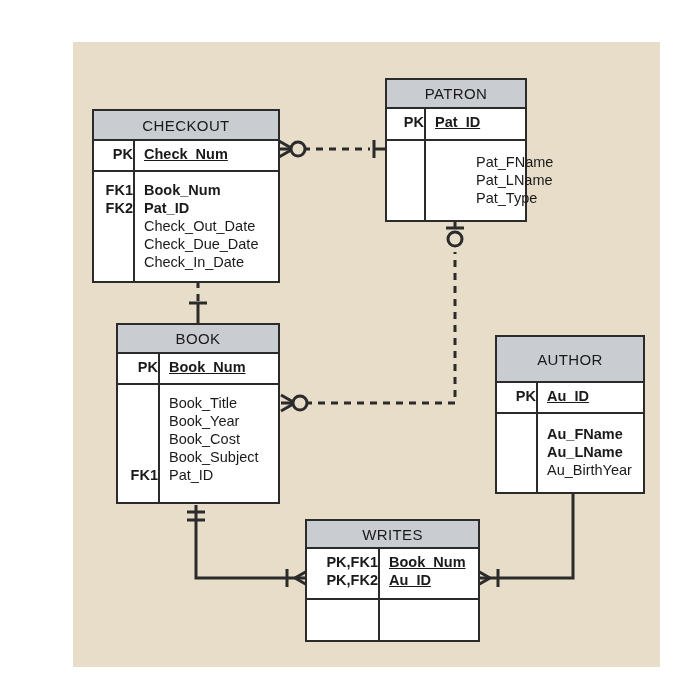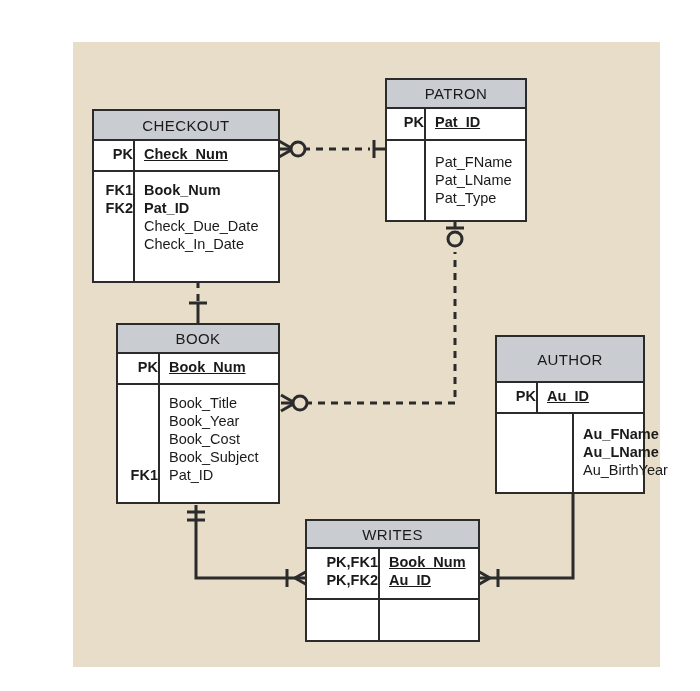--- a/index.html
+++ b/index.html
@@ -193,39 +193,40 @@
       </div>
     </div>
     <div class="entity-section" style="height:109px;">
       <div class="col-key" style="width:41px; padding-top:9px;">
         <div class="key-line">FK1</div>
         <div class="key-line">FK2</div>
       </div>
       <div class="col-attr" style="padding-top:9px;">
         <div class="fld b">Book_Num</div>
         <div class="fld b">Pat_ID</div>
+        <div class="fld">Check_Out_Date</div>
         <div class="fld">Check_Due_Date</div>
         <div class="fld">Check_In_Date</div>
       </div>
     </div>
   </div>
 
   <div class="entity" id="ent-patron" style="left:385px; top:78px; width:142px;">
     <div class="entity-header" style="height:29px;">PATRON</div>
     <div class="entity-section section-pk" style="height:32px;">
       <div class="col-key" style="width:39px;">
         <div class="key-line">PK</div>
       </div>
       <div class="col-attr">
         <div class="fld b u">Pat_ID</div>
       </div>
     </div>
     <div class="entity-section" style="height:79px;">
       <div class="col-key" style="width:39px;"></div>
-      <div class="col-attr" style="padding-top:12px;">
+      <div class="col-attr" style="padding-top:12px;margin-left:41px;">
         <div class="fld">Pat_FName</div>
         <div class="fld">Pat_LName</div>
         <div class="fld">Pat_Type</div>
       </div>
     </div>
   </div>
 
   <div class="entity" id="ent-book" style="left:116px; top:323px; width:164px;">
     <div class="entity-header" style="height:29px;">BOOK</div>
     <div class="entity-section section-pk" style="height:31px;">
@@ -253,21 +254,21 @@
   <div class="entity" id="ent-author" style="left:495px; top:335px; width:150px;">
     <div class="entity-header" style="height:46px;">AUTHOR</div>
     <div class="entity-section section-pk" style="height:31px;">
       <div class="col-key" style="width:41px;">
         <div class="key-line">PK</div>
       </div>
       <div class="col-attr">
         <div class="fld b u">Au_ID</div>
       </div>
     </div>
-    <div class="entity-section" style="height:78px;margin-left:36px;">
+    <div class="entity-section" style="height:78px;">
       <div class="col-key" style="width:41px;"></div>
       <div class="col-attr" style="padding-top:11px;">
         <div class="fld b">Au_FName</div>
         <div class="fld b">Au_LName</div>
         <div class="fld">Au_BirthYear</div>
       </div>
     </div>
   </div>
 
   <div class="entity" id="ent-writes" style="left:305px; top:519px; width:175px;">

